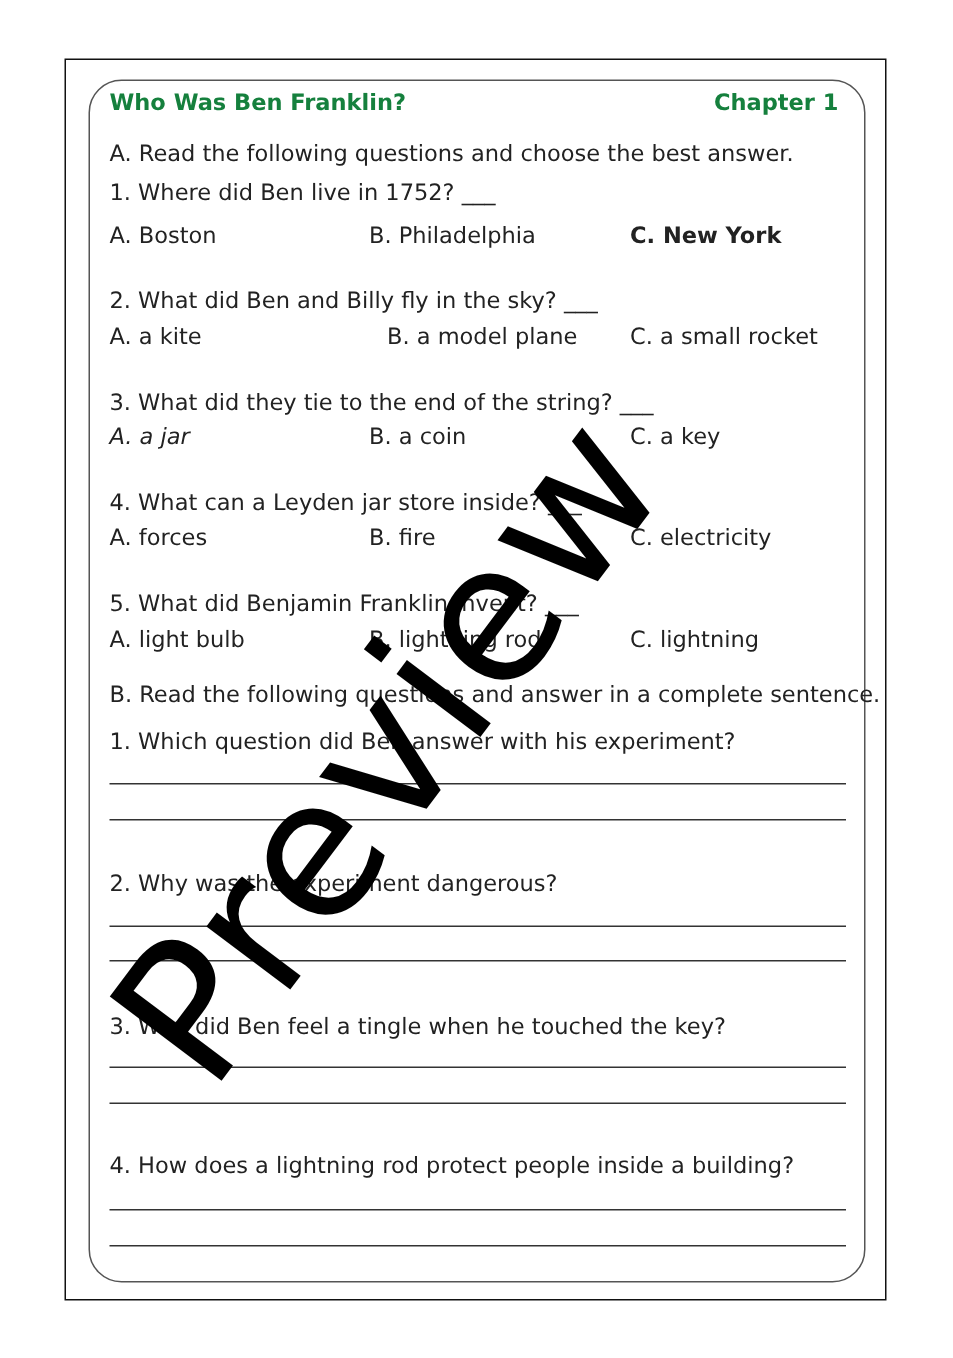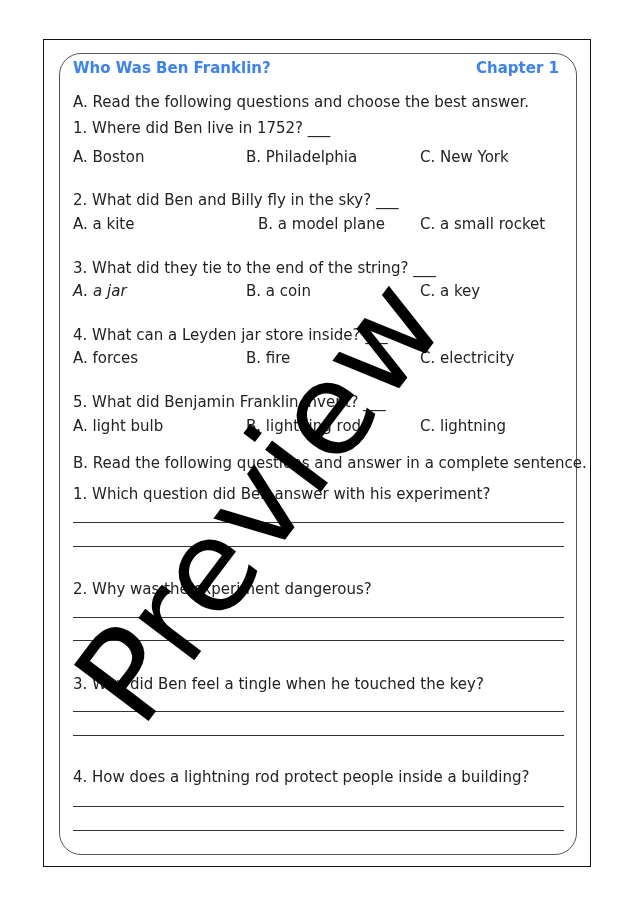--- a/index.html
+++ b/index.html
@@ -3,41 +3,41 @@
 <meta charset="utf-8">
 <style>
   html, body { margin:0; padding:0; background:#ffffff; }
   body { width:635px; height:905px; position:relative; overflow:hidden;
          font-family: "DejaVu Sans", "Liberation Sans", sans-serif; color:#222; }
   .page-frame { position:absolute; left:43px; top:39px; width:548px; height:828px;
                 border:1px solid #111; box-sizing:border-box; }
   .card { position:absolute; left:59px; top:53px; width:518px; height:802px;
           border:1.5px solid #555; border-radius:22px; box-sizing:border-box; }
   .abs { position:absolute; white-space:nowrap; font-size:15px; line-height:16px; }
-  .title { font-weight:bold; font-size:15px; color:#3b82f6; }
+  .title { font-weight:bold; font-size:15px; color:#15803d; }
   .line { position:absolute; left:73px; width:491px; border-top:1px solid #333; height:0; }
   .watermark { position:absolute; left:260px; top:500px; font-family:"DejaVu Sans", sans-serif;
                font-size:128px; color:#000; transform:translate(-50%,-50%) rotate(-53deg);
                white-space:nowrap; pointer-events:none; line-height:1; letter-spacing:2px; }
 </style>
 </head>
 <body>
 
 <div class="page-frame"></div>
 <div class="card"></div>
 
 <div class="abs title" style="left:73px;top:60px;">Who Was Ben Franklin?</div>
 <div class="abs title" style="left:476px;top:60px;">Chapter 1</div>
 
 <div class="abs" style="left:73px;top:94px;">A. Read the following questions and choose the best answer.</div>
 
 <div class="abs" style="left:73px;top:108px;margin-top:12px;">1. Where did Ben live in 1752? ___</div>
 <div class="abs" style="left:73px;top:149px;">A. Boston</div>
 <div class="abs" style="left:246px;top:149px;">B. Philadelphia</div>
-<div class="abs" style="left:420px;top:149px;">C. New York</div>
+<div class="abs" style="left:420px;top:149px;font-weight:bold;">C. New York</div>
 
 <div class="abs" style="left:73px;top:192px;">2. What did Ben and Billy fly in the sky? ___</div>
 <div class="abs" style="left:73px;top:216px;">A. a kite</div>
 <div class="abs" style="left:230px;top:216px;margin-left:28px;">B. a model plane</div>
 <div class="abs" style="left:420px;top:216px;">C. a small rocket</div>
 
 <div class="abs" style="left:73px;top:260px;">3. What did they tie to the end of the string? ___</div>
 <div class="abs" style="left:73px;top:283px;font-style:italic;">A. a jar</div>
 <div class="abs" style="left:246px;top:283px;">B. a coin</div>
 <div class="abs" style="left:420px;top:283px;">C. a key</div>

